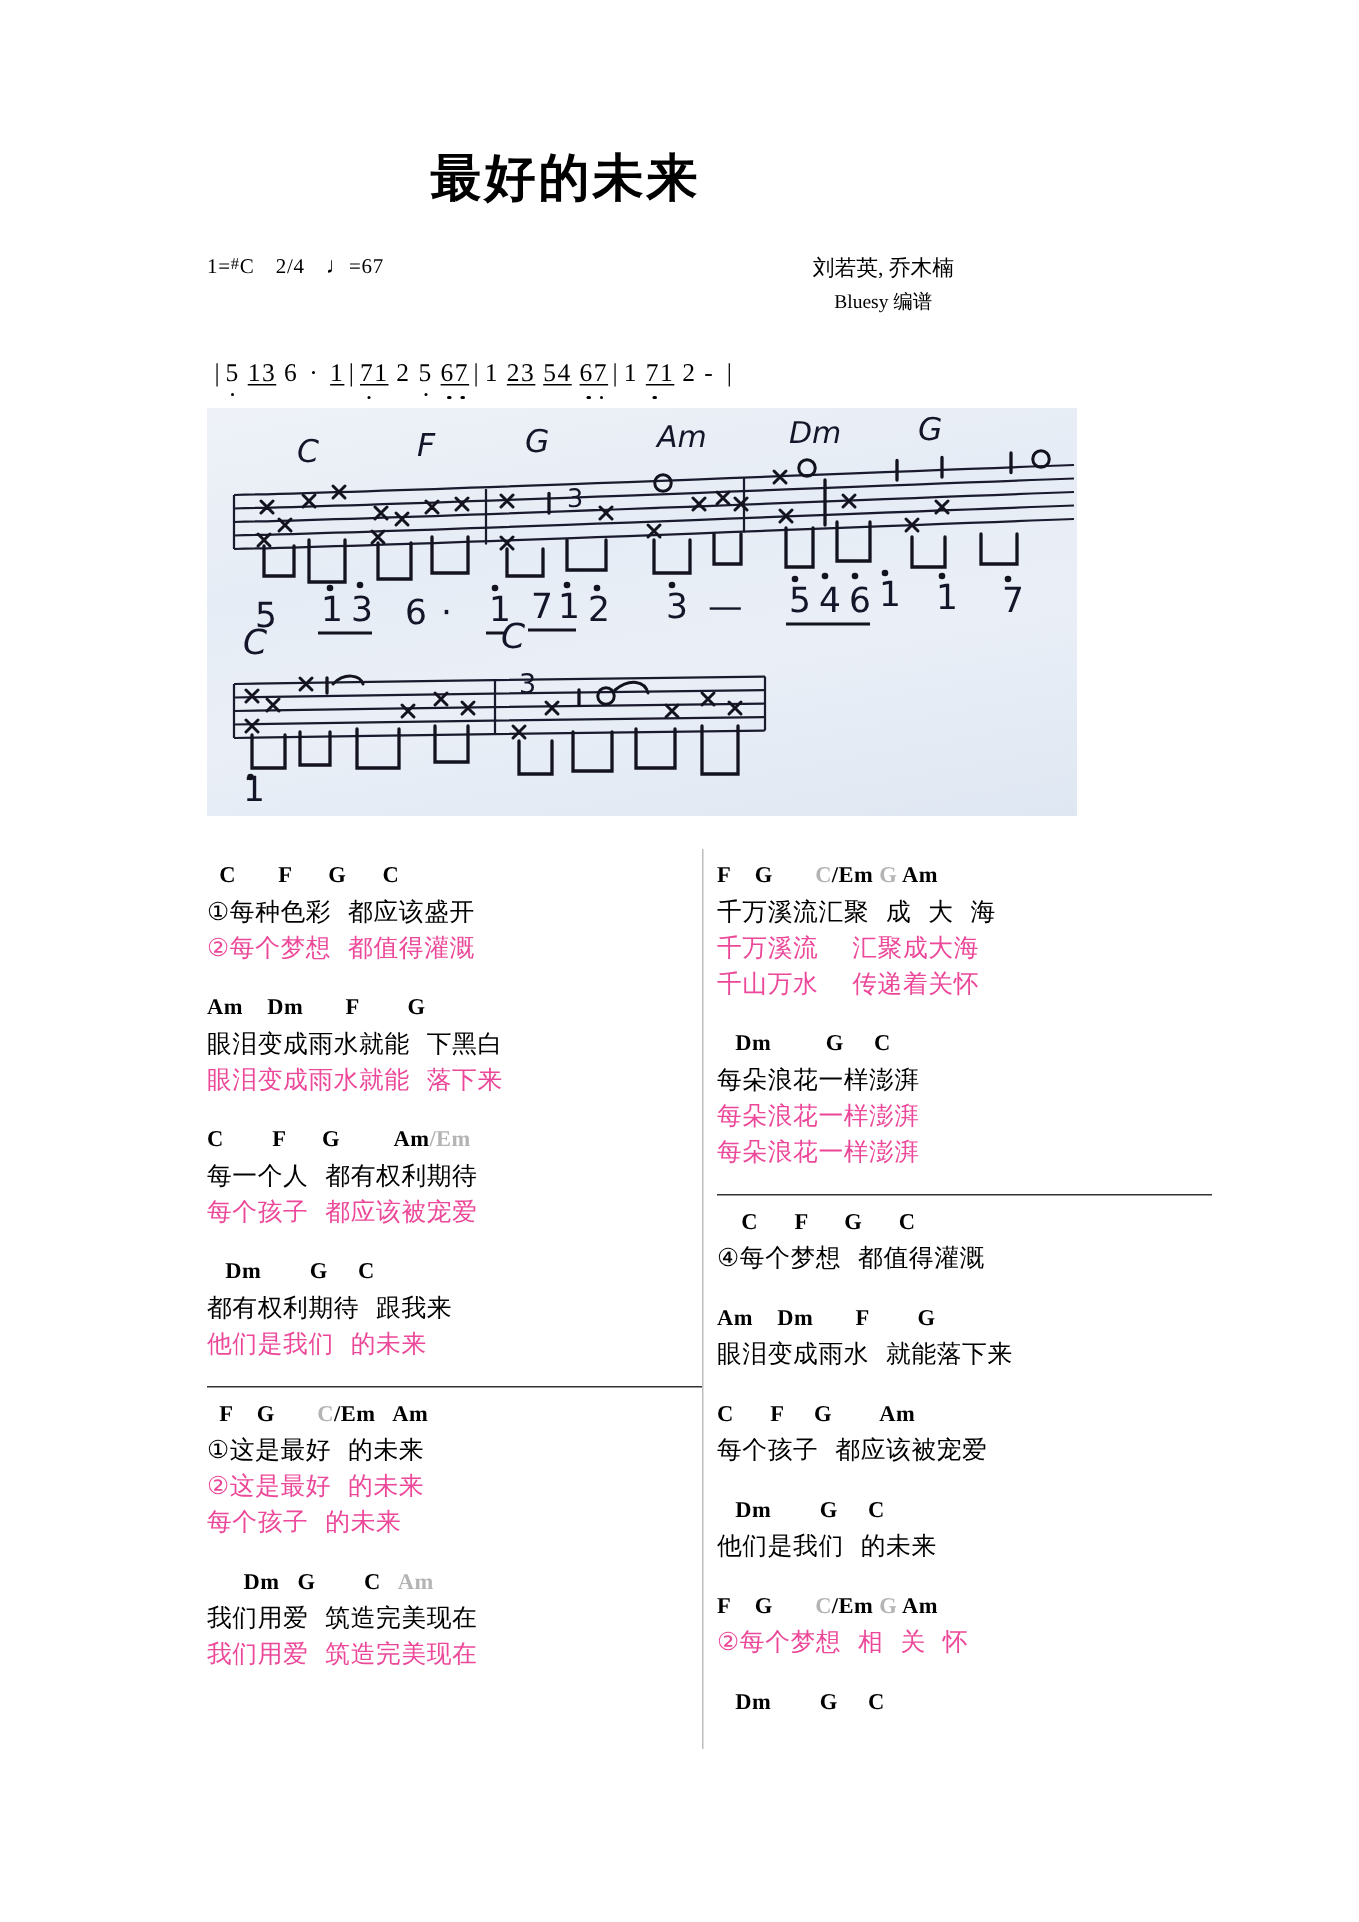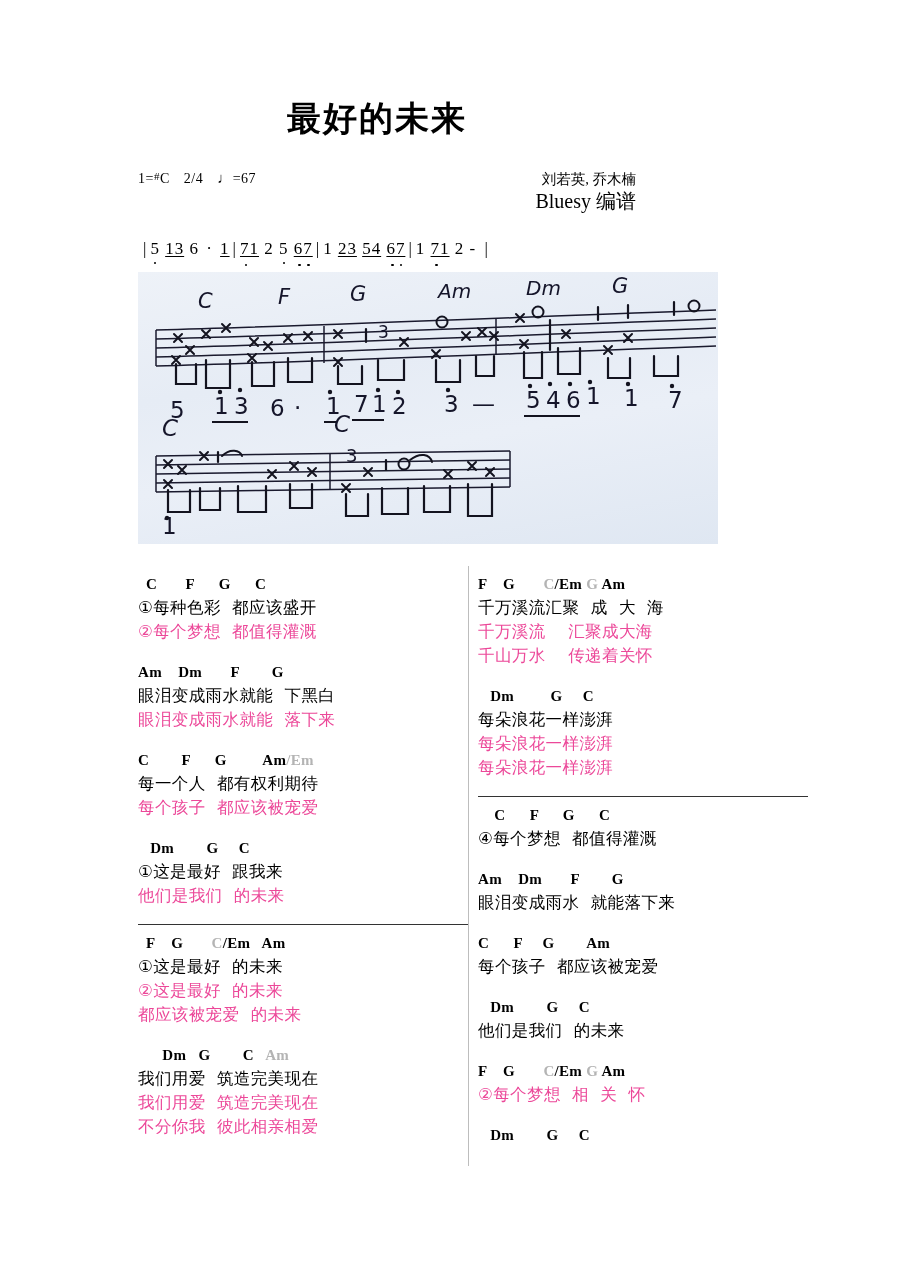--- a/index.html
+++ b/index.html
@@ -35,25 +35,25 @@
     white-space: nowrap;
     letter-spacing: 0.5px;
   }
   .meta-left .sharp { font-size: 11px; vertical-align: 3px; }
   .meta-left .gap { display: inline-block; width: 14px; }
   .meta-left .quarter { font-size: 15px; }
 
   .byline {
     position: absolute;
     top: 168px; right: 118px;
-    text-align: right;
+    text-align: center;
     font-size: 14.5px;
     line-height: 22px;
   }
-  .byline .line2 { font-size: 20px; }
+  .byline .line2 { font-size: 13px; }
 
   
   .jianpu {
     position: absolute;
     top: 239px; left: 140px;
     font-size: 17px;
     letter-spacing: 1px;
     white-space: nowrap;
     font-family: "Liberation Serif", serif;
   }
@@ -355,35 +355,34 @@
         <div class="lyric">眼泪变成雨水就能  下黑白</div>
         <div class="lyric blue">眼泪变成雨水就能  落下来</div>
       </div>
       <div class="stanza">
         <div class="chordline"><span>C        F      G         Am</span><span class="muted">/Em</span></div>
         <div class="lyric">每一个人  都有权利期待</div>
         <div class="lyric blue">每个孩子  都应该被宠爱</div>
       </div>
       <div class="stanza">
         <div class="chordline">   Dm        G     C</div>
-        <div class="lyric">①这是最好  跟我来</div>
+        <div class="lyric">都有权利期待  跟我来</div>
         <div class="lyric blue">他们是我们  的未来</div>
       </div>
       <div class="hr-sep"></div>
       <div class="stanza">
         <div class="chordline"><span>  F    G       </span><span class="muted">C</span><span>/Em   Am</span></div>
         <div class="lyric">①这是最好  的未来</div>
         <div class="lyric blue">②这是最好  的未来</div>
-        <div class="lyric blue">都应该被宠爱  的未来</div>
+        <div class="lyric blue">每个孩子  的未来</div>
       </div>
       <div class="stanza">
         <div class="chordline"><span>      Dm   G        C   </span><span class="muted">Am</span></div>
         <div class="lyric">我们用爱  筑造完美现在</div>
         <div class="lyric blue">我们用爱  筑造完美现在</div>
-        <div class="lyric blue">不分你我  彼此相亲相爱</div>
       </div>
     </div>
 
   <div class="col-right">
       <div class="stanza">
         <div class="chordline"><span>F    G       </span><span class="muted">C</span><span>/Em </span><span class="muted">G</span><span> Am</span></div>
         <div class="lyric">千万溪流汇聚  成  大  海</div>
         <div class="lyric blue">千万溪流    汇聚成大海</div>
         <div class="lyric blue">千山万水    传递着关怀</div>
       </div>

